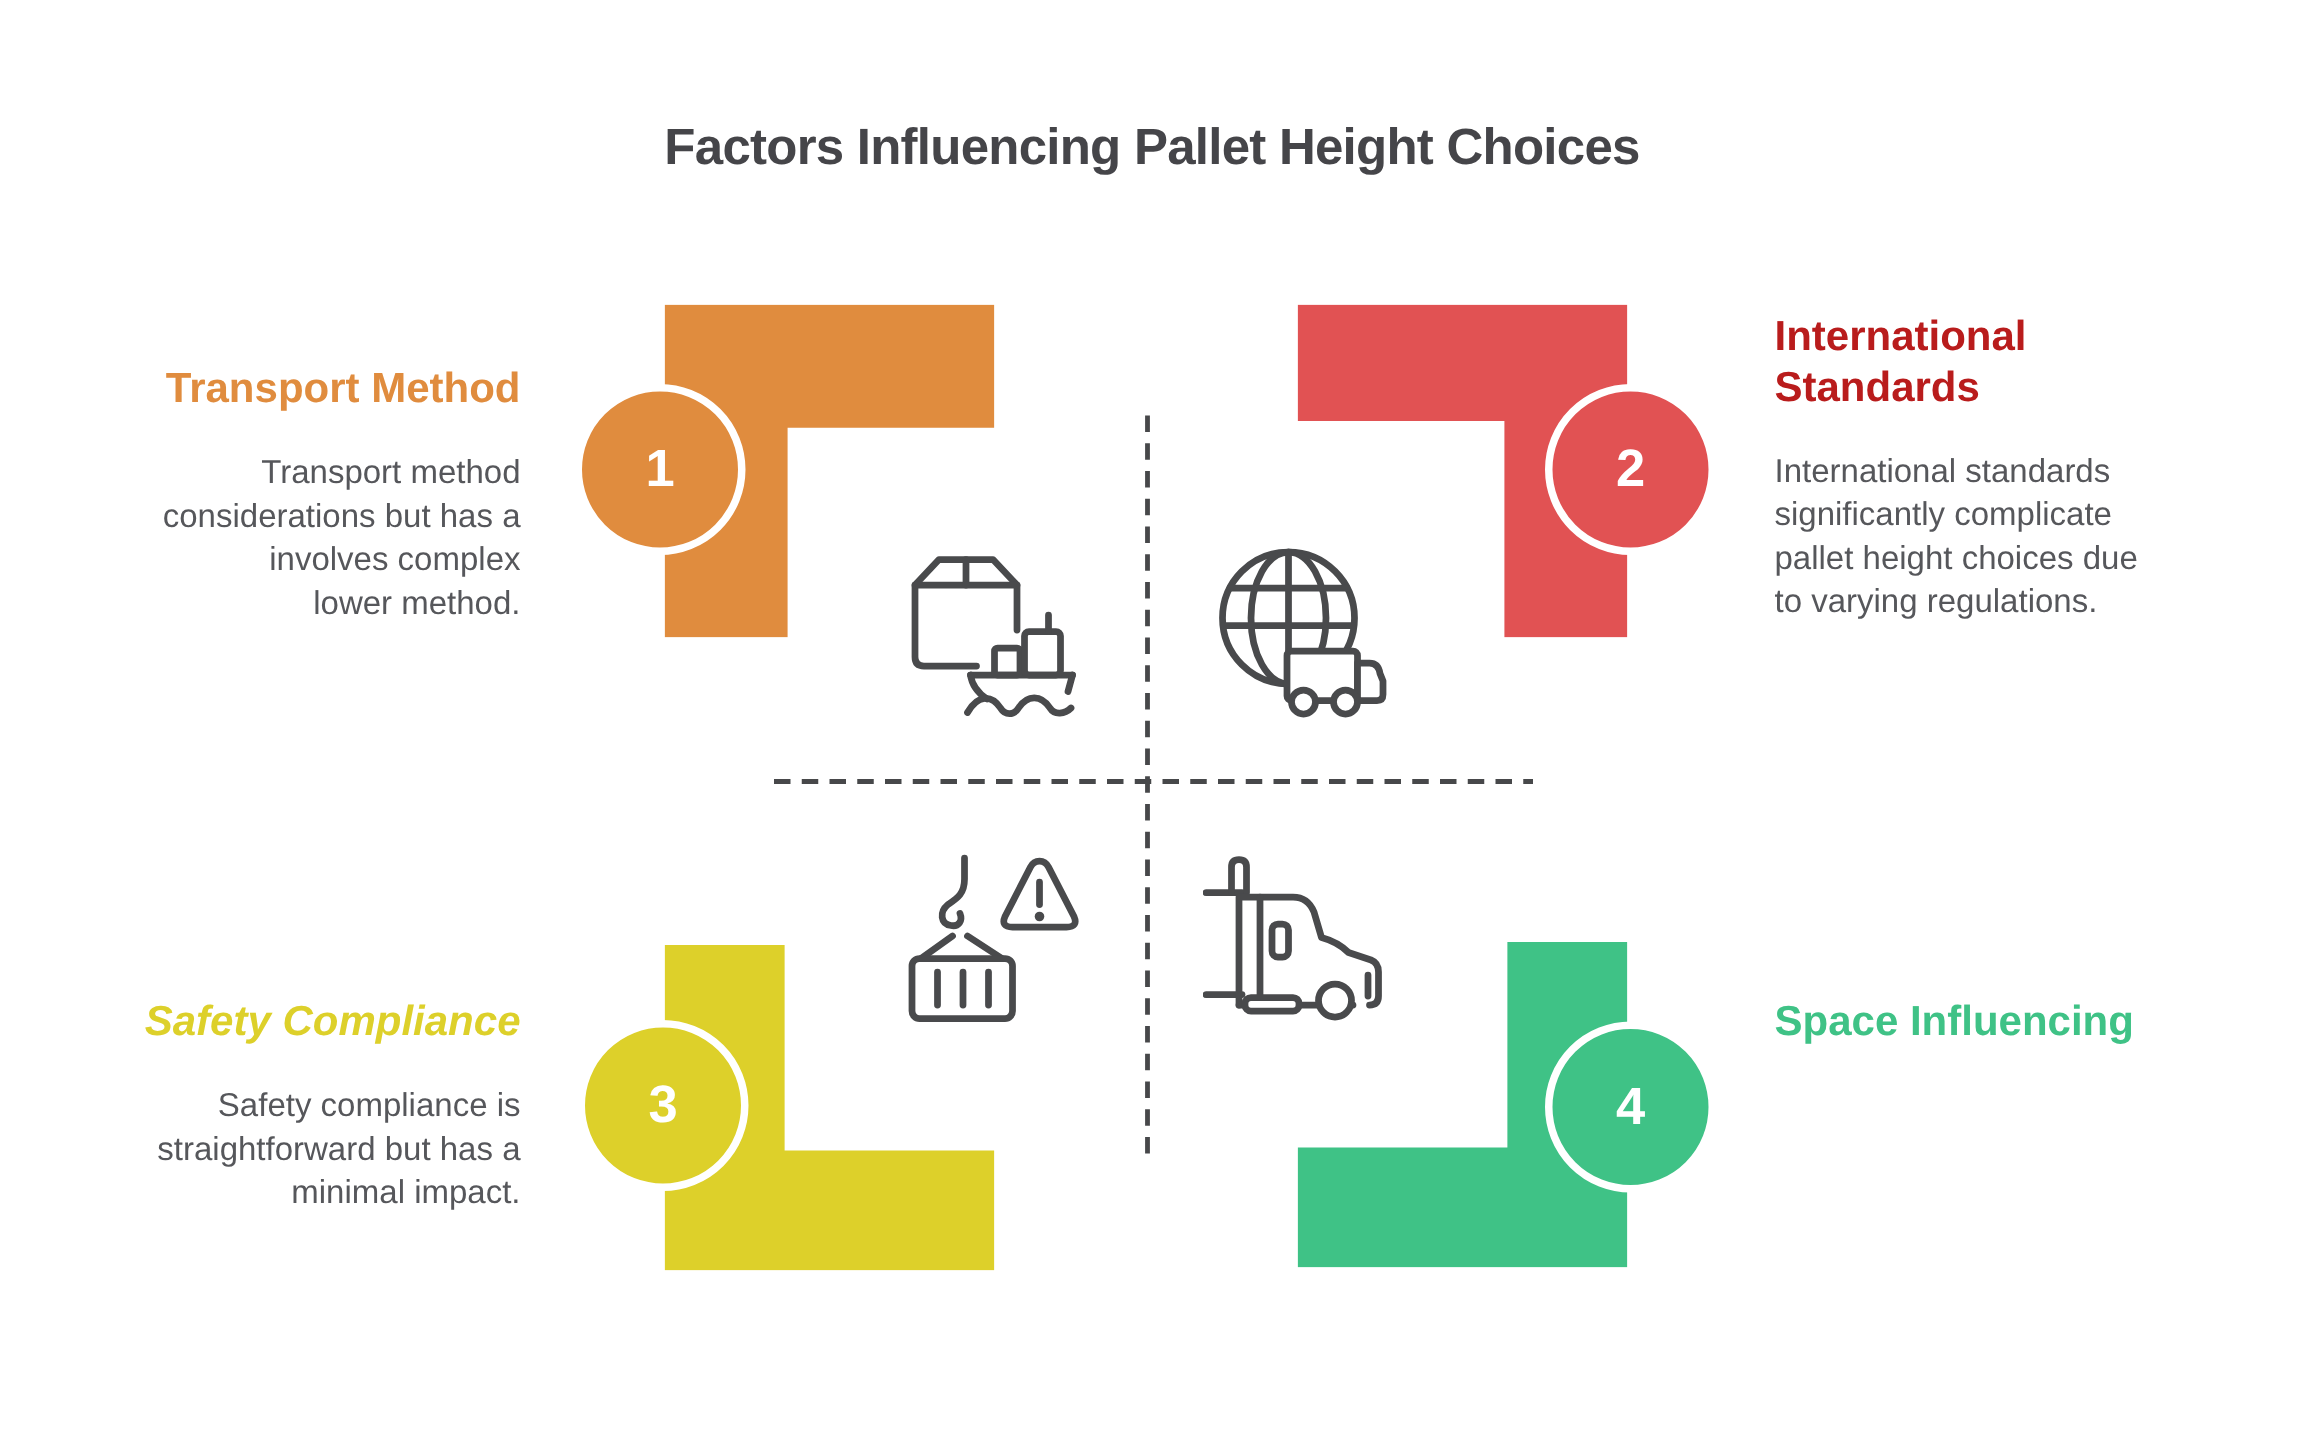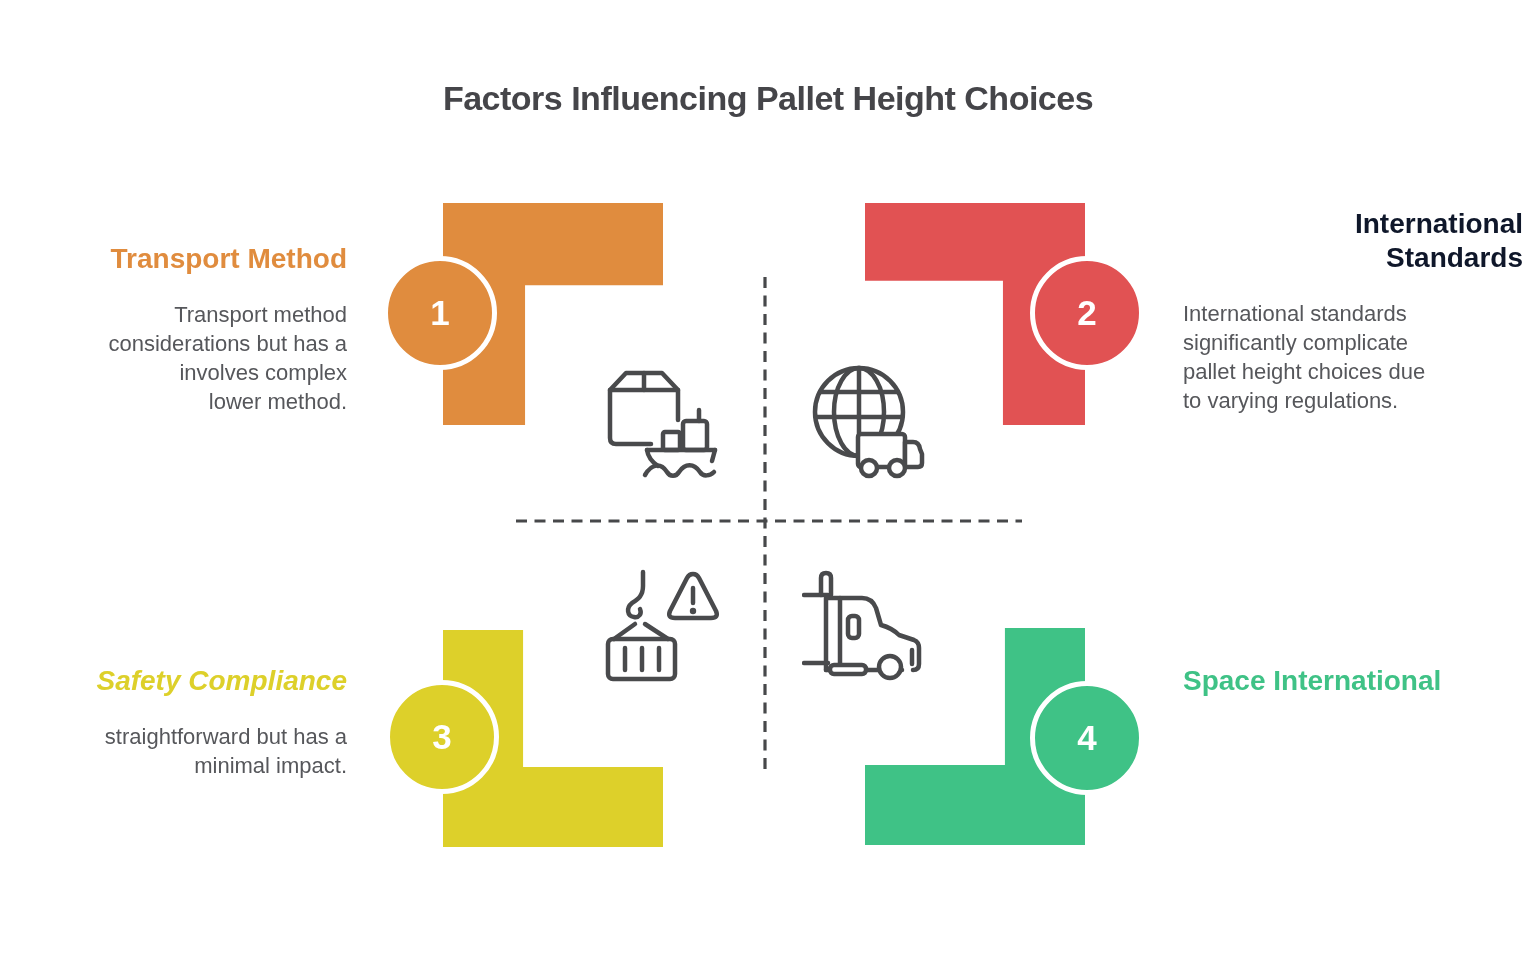--- a/index.html
+++ b/index.html
@@ -108,45 +108,46 @@
     </div>
     <div class="desc">
       <div>Transport method</div>
       <div>considerations but has a</div>
       <div>involves complex</div>
       <div>lower method.</div>
     </div>
   </div>
 
   <div class="textblock" id="tb2">
-    <div class="heading" style="color: #0f172a; text-align: right;">
+    <div class="heading" style="color: #b91c1c;">
       <div>International</div>
       <div>Standards</div>
     </div>
     <div class="desc">
       <div>International standards</div>
       <div>significantly complicate</div>
       <div>pallet height choices due</div>
       <div>to varying regulations.</div>
     </div>
   </div>
 
   <div class="textblock tb-right" id="tb3">
     <div class="heading" style="color: rgb(221, 208, 42); font-style: italic;">
       <div>Safety Compliance</div>
     </div>
     <div class="desc">
+      <div>Safety compliance is</div>
       <div>straightforward but has a</div>
       <div>minimal impact.</div>
     </div>
   </div>
 
   <div class="textblock" id="tb4">
     <div class="heading" style="color: rgb(63, 194, 134);">
-      <div>Space International</div>
+      <div>Space Influencing</div>
     </div>
   </div>
 
   <svg class="icon" style="left:600px; top:360px;" width="130" height="125" viewBox="0 0 130 125">
     <path d="M51,84 H16 Q10,84 10,78 V30 L26,13 H62 L78,30 V60"></path>
     <path d="M10,30 H78"></path>
     <path d="M44,13 V30"></path>
     <path d="M47,90 H115"></path>
     <path d="M47,90 C48,97 52,102 58,106"></path>
     <path d="M115,90 L112,101"></path>

